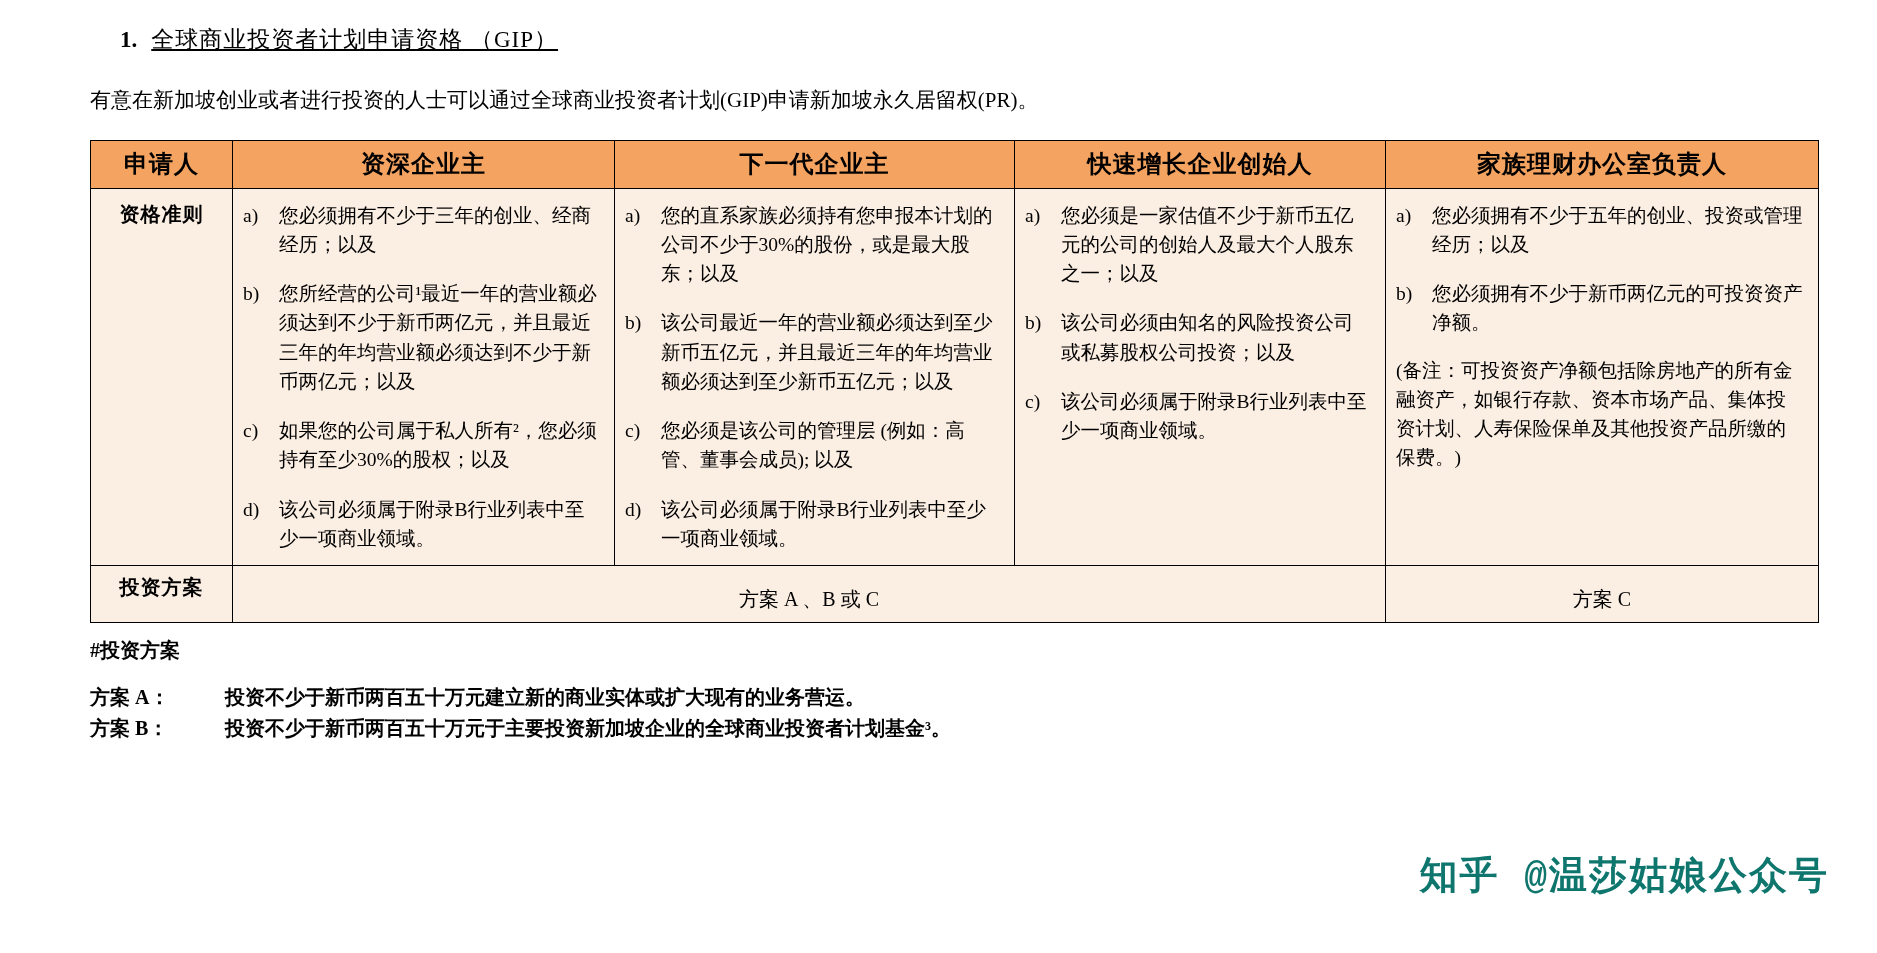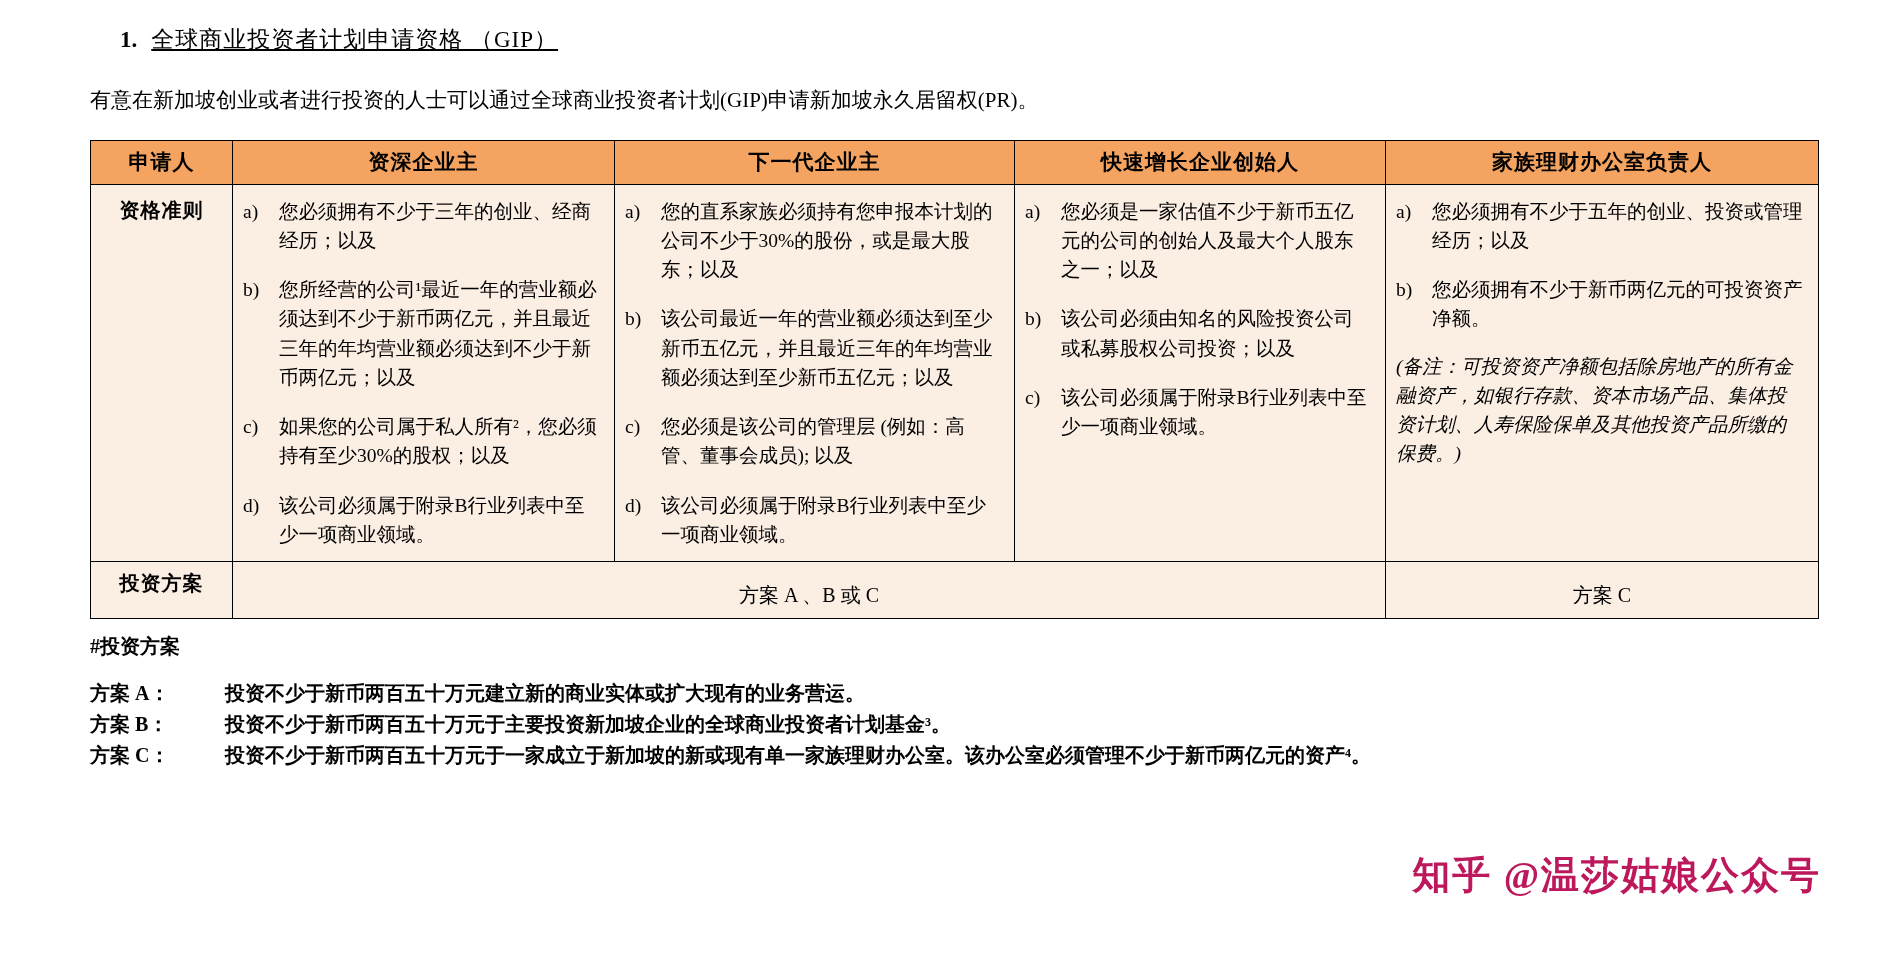--- a/index.html
+++ b/index.html
@@ -53,21 +53,21 @@
   }
   table.gip th, table.gip td {
     border: 1px solid #000000;
     vertical-align: top;
     background: #fbeee3;
   }
   table.gip thead th {
     background: #f4a460;
     text-align: center;
     font-weight: bold;
-    font-size: 21px;
+    font-size: 24px;
     padding: 7px 4px 8px 4px;
     letter-spacing: 1px;
   }
   .col-applicant { width: 142px; }
   .col-a { width: 382px; }
   .col-b { width: 400px; }
   .col-c { width: 371px; }
   .col-d { width: 433px; }
 
   td.rowlabel {
@@ -96,21 +96,20 @@
   .marker {
     flex: 0 0 auto;
     width: 26px;
   }
   .itemtext {
     flex: 1 1 auto;
   }
   .note {
     margin-top: 18px;
     line-height: 1.5;
-    font-style: italic;
   }
   tr.plan td {
     font-size: 20px;
     text-align: center;
     padding: 20px 4px 9px 4px;
   }
   tr.plan td.rowlabel {
     padding-top: 8px;
   }
   .footer {
@@ -121,26 +120,26 @@
   }
   .footer .ftitle { margin-bottom: 16px; }
   .footer .frow {
     display: flex;
   }
   .footer .fname {
     flex: 0 0 135px;
   }
   .watermark {
     position: absolute;
-    right: 56px;
+    right: 48px;
     bottom: 52px;
     font-size: 38px;
     font-weight: bold;
-    color: #be185d;
-    font-family: Liberation Serif, serif;
+    color: #0f766e;
+    font-family: Liberation Mono, monospace;
     letter-spacing: 2px;
     white-space: nowrap;
   }
 </style>
 </head>
 <body>
 
 <div class="page">
 
   <div class="heading-row">
@@ -258,20 +257,16 @@
   <div class="footer">
     <div class="ftitle">#投资方案</div>
     <div class="frow">
       <span class="fname">方案 A：</span>
       <span>投资不少于新币两百五十万元建立新的商业实体或扩大现有的业务营运。</span>
     </div>
     <div class="frow">
       <span class="fname">方案 B：</span>
       <span>投资不少于新币两百五十万元于主要投资新加坡企业的全球商业投资者计划基金³。</span>
     </div>
-    <div class="frow">
-      <span class="fname">方案 C：</span>
-      <span>投资不少于新币两百五十万元于一家成立于新加坡的新或现有单一家族理财办公室。该办公室必须管理不少于新币两亿元的资产⁴。</span>
-    </div>
   </div>
 
   <div class="watermark">知乎 @温莎姑娘公众号</div>
 </div>
 
 </body></html>

